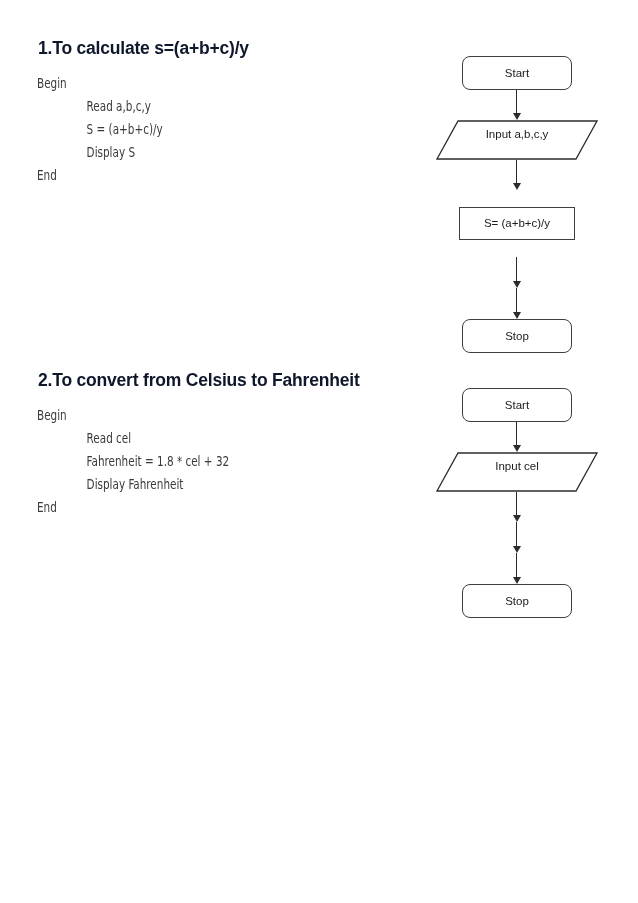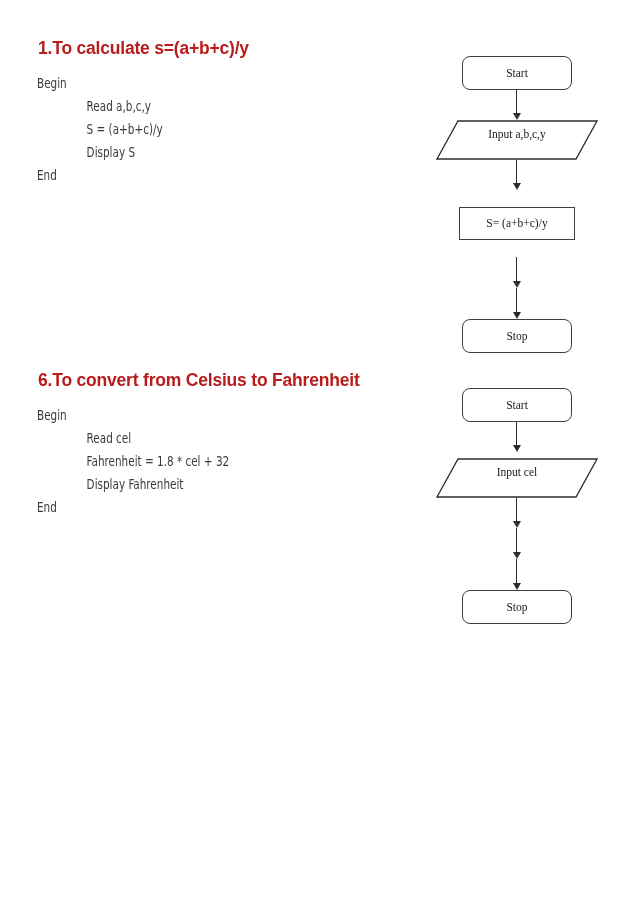--- a/index.html
+++ b/index.html
@@ -27,21 +27,21 @@
   .section { position: absolute; left: 0; width: 638px; }
   #section-1 { top: 0; }
   #section-2 { top: 332px; }
 
   .heading {
     position: absolute;
     left: 38px;
     top: 38px;
     font-size: 17.5px;
     font-weight: bold;
-    color: #b91c1c;
+    color: #0f172a;
     letter-spacing: -0.2px;
     white-space: nowrap;
   }
 
   
   .pseudocode {
     position: absolute;
     left: 37px;
     top: 72px;
     color: #3a3a3a;
@@ -55,21 +55,20 @@
   }
   .pseudocode .line { display: block; }
   .pseudocode .indent { padding-left: 62px; }
 
   
   .flow {
     position: absolute;
     left: 424px;
     top: 56px;
     width: 186px;
-    font-family: Liberation Serif, serif;
   }
 
   
   .shape-terminator {
     position: relative;
     margin: 0 auto;
     box-sizing: border-box;
     border: 1.3px solid #3f3f3f;
     border-radius: 8px;
     background: #ffffff;
@@ -180,35 +179,35 @@
         </div>
         <div class="connector" style="height: 31px;">
           <div class="stem" style="height: 25px;"></div>
           <div class="head"></div>
         </div>
         <div class="shape-terminator" style="width: 110px;"><span>Stop</span></div>
       </div>
   </div>
 
   <div class="section" id="section-2">
-    <div class="heading">6.To convert from Celsius to Fahrenheit</div>
+    <div class="heading">2.To convert from Celsius to Fahrenheit</div>
     <div class="pseudocode">
       <span class="line">Begin</span>
       <span class="line indent">Read cel</span>
       <span class="line indent">Fahrenheit = 1.8 * cel + 32</span>
       <span class="line indent">Display Fahrenheit</span>
       <span class="line">End</span>
     </div>
     <div class="flow" id="flow-2">
         <div class="shape-terminator" style="width: 110px;"><span>Start</span></div>
         <div class="connector" style="height: 30px;">
           <div class="stem" style="height: 24px;"></div>
           <div class="head"></div>
         </div>
-        <div class="shape-io" style="width: 162px; margin-top: 6px;">
+        <div class="shape-io" style="width: 162px;">
           <svg viewBox="0 0 162 40" preserveAspectRatio="none">
             <polygon points="22,1 161,1 140,39 1,39" fill="#ffffff" stroke="#2c2c2c" stroke-width="1.3"></polygon>
           </svg>
           <div class="io-label">Input cel</div>
         </div>
         <div class="connector" style="height: 30px;">
           <div class="stem" style="height: 24px;"></div>
           <div class="head"></div>
         </div>
         <div class="connector" style="height: 31px;">

